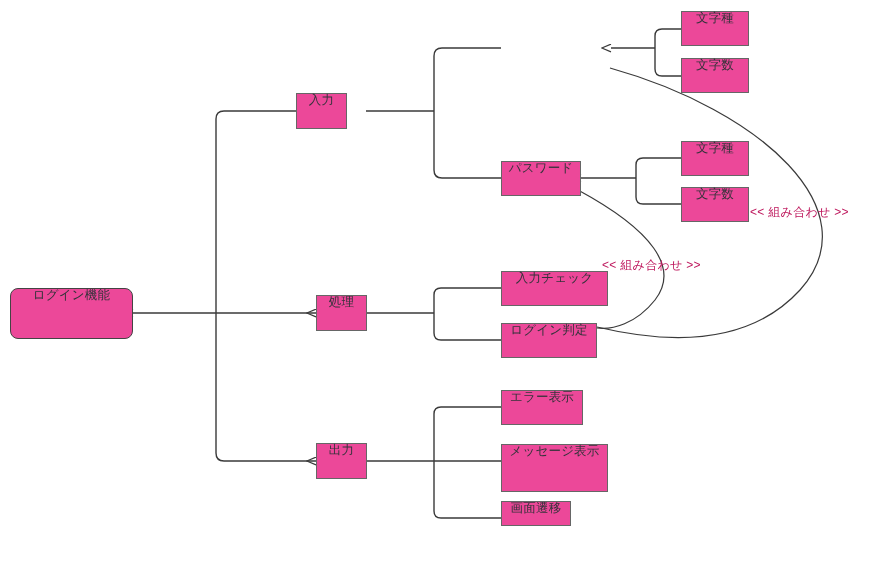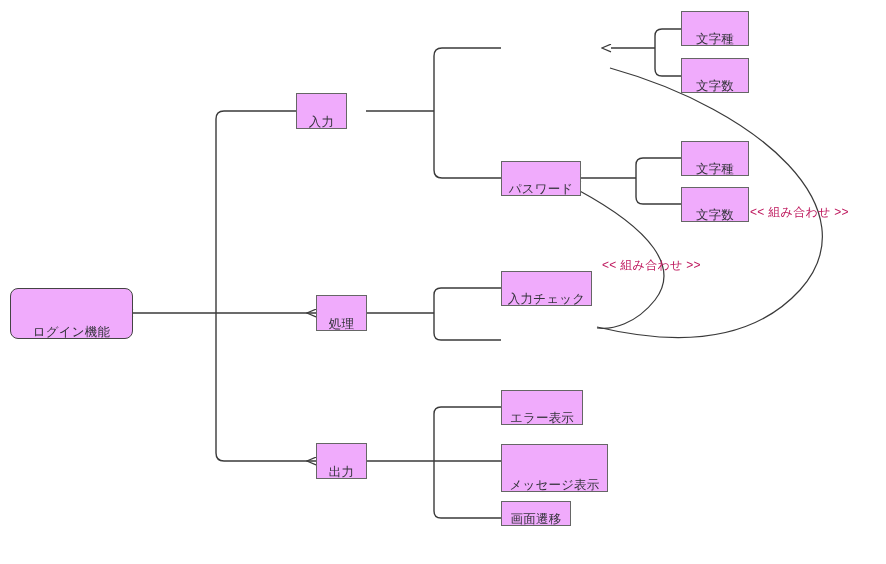--- a/index.html
+++ b/index.html
@@ -21,27 +21,27 @@
   #edge-layer {
     position: absolute;
     left: 0;
     top: 0;
     width: 886px;
     height: 564px;
   }
   .node {
     position: absolute;
     box-sizing: border-box;
-    background: #f0abfc;
+    background: #ec4899;
     border: 1px solid #666666;
     color: #33333a;
     font-size: 12.5px;
     line-height: 1;
     display: flex;
-    align-items: flex-end;
+    align-items: flex-start;
     justify-content: center;
     letter-spacing: 0.2px;
     white-space: nowrap;
   }
   .node.root {
     border-radius: 8px;
     border: 1px solid #444444;
   }
   .annotation {
     position: absolute;
@@ -120,22 +120,25 @@
   <div class="node" style="left:681px; top:141px; width:68px; height:35px;">
     <span>文字種</span>
   </div>
   <div class="node" style="left:681px; top:187px; width:68px; height:35px;">
     <span>文字数</span>
   </div>
 
   <div class="node" style="left:316px; top:295px; width:51px; height:36px;">
     <span>処理</span>
   </div>
-  <div class="node" style="left:501px; top:271px; width:91px; height:35px;">
+  <div class="node" style="left:501px; top:271px; width:107px; height:35px;">
     <span>入力チェック</span>
+  </div>
+  <div class="node" style="left:501px; top:323px; width:96px; height:35px;">
+    <span>ログイン判定</span>
   </div>
 
   <div class="node" style="left:316px; top:443px; width:51px; height:36px;">
     <span>出力</span>
   </div>
   <div class="node" style="left:501px; top:390px; width:82px; height:35px;">
     <span>エラー表示</span>
   </div>
   <div class="node" style="left:501px; top:444px; width:107px; height:48px;">
     <span>メッセージ表示</span>

